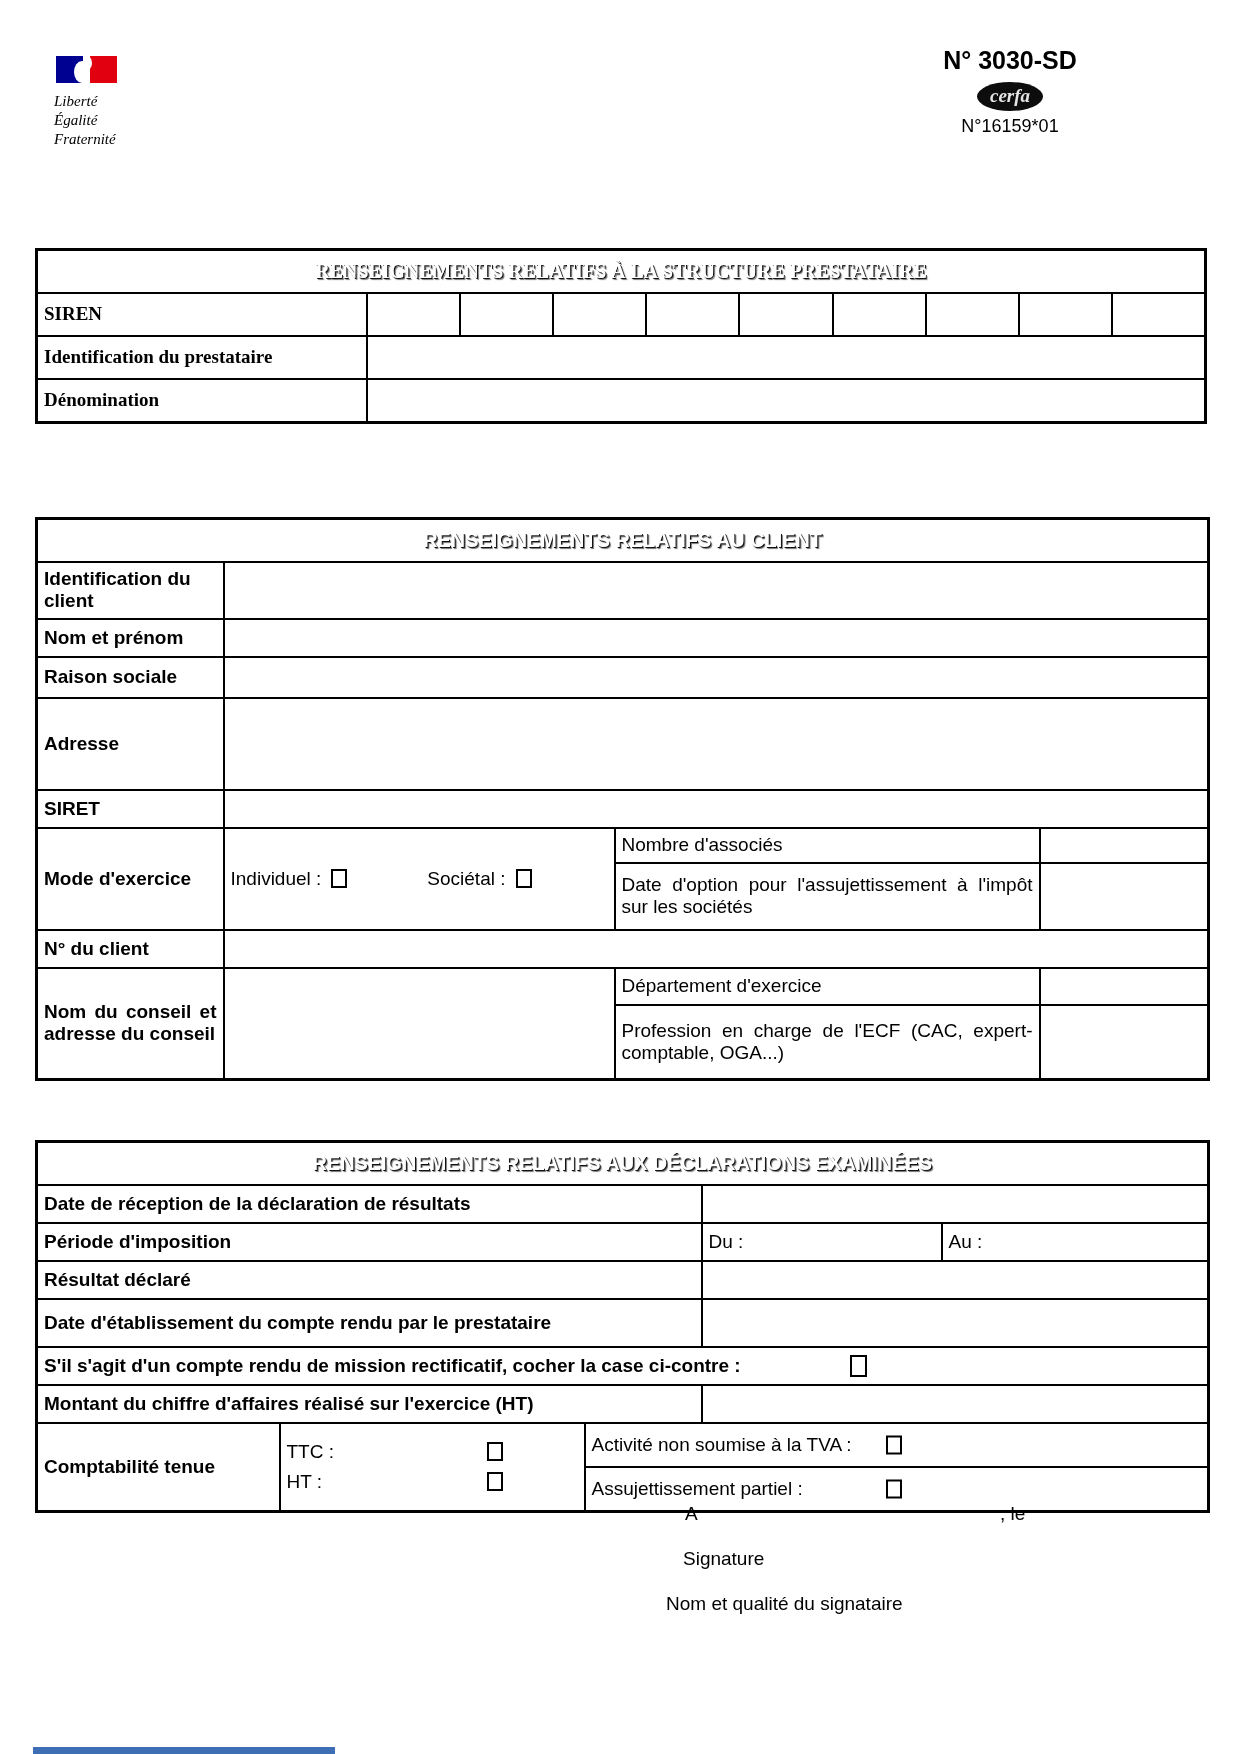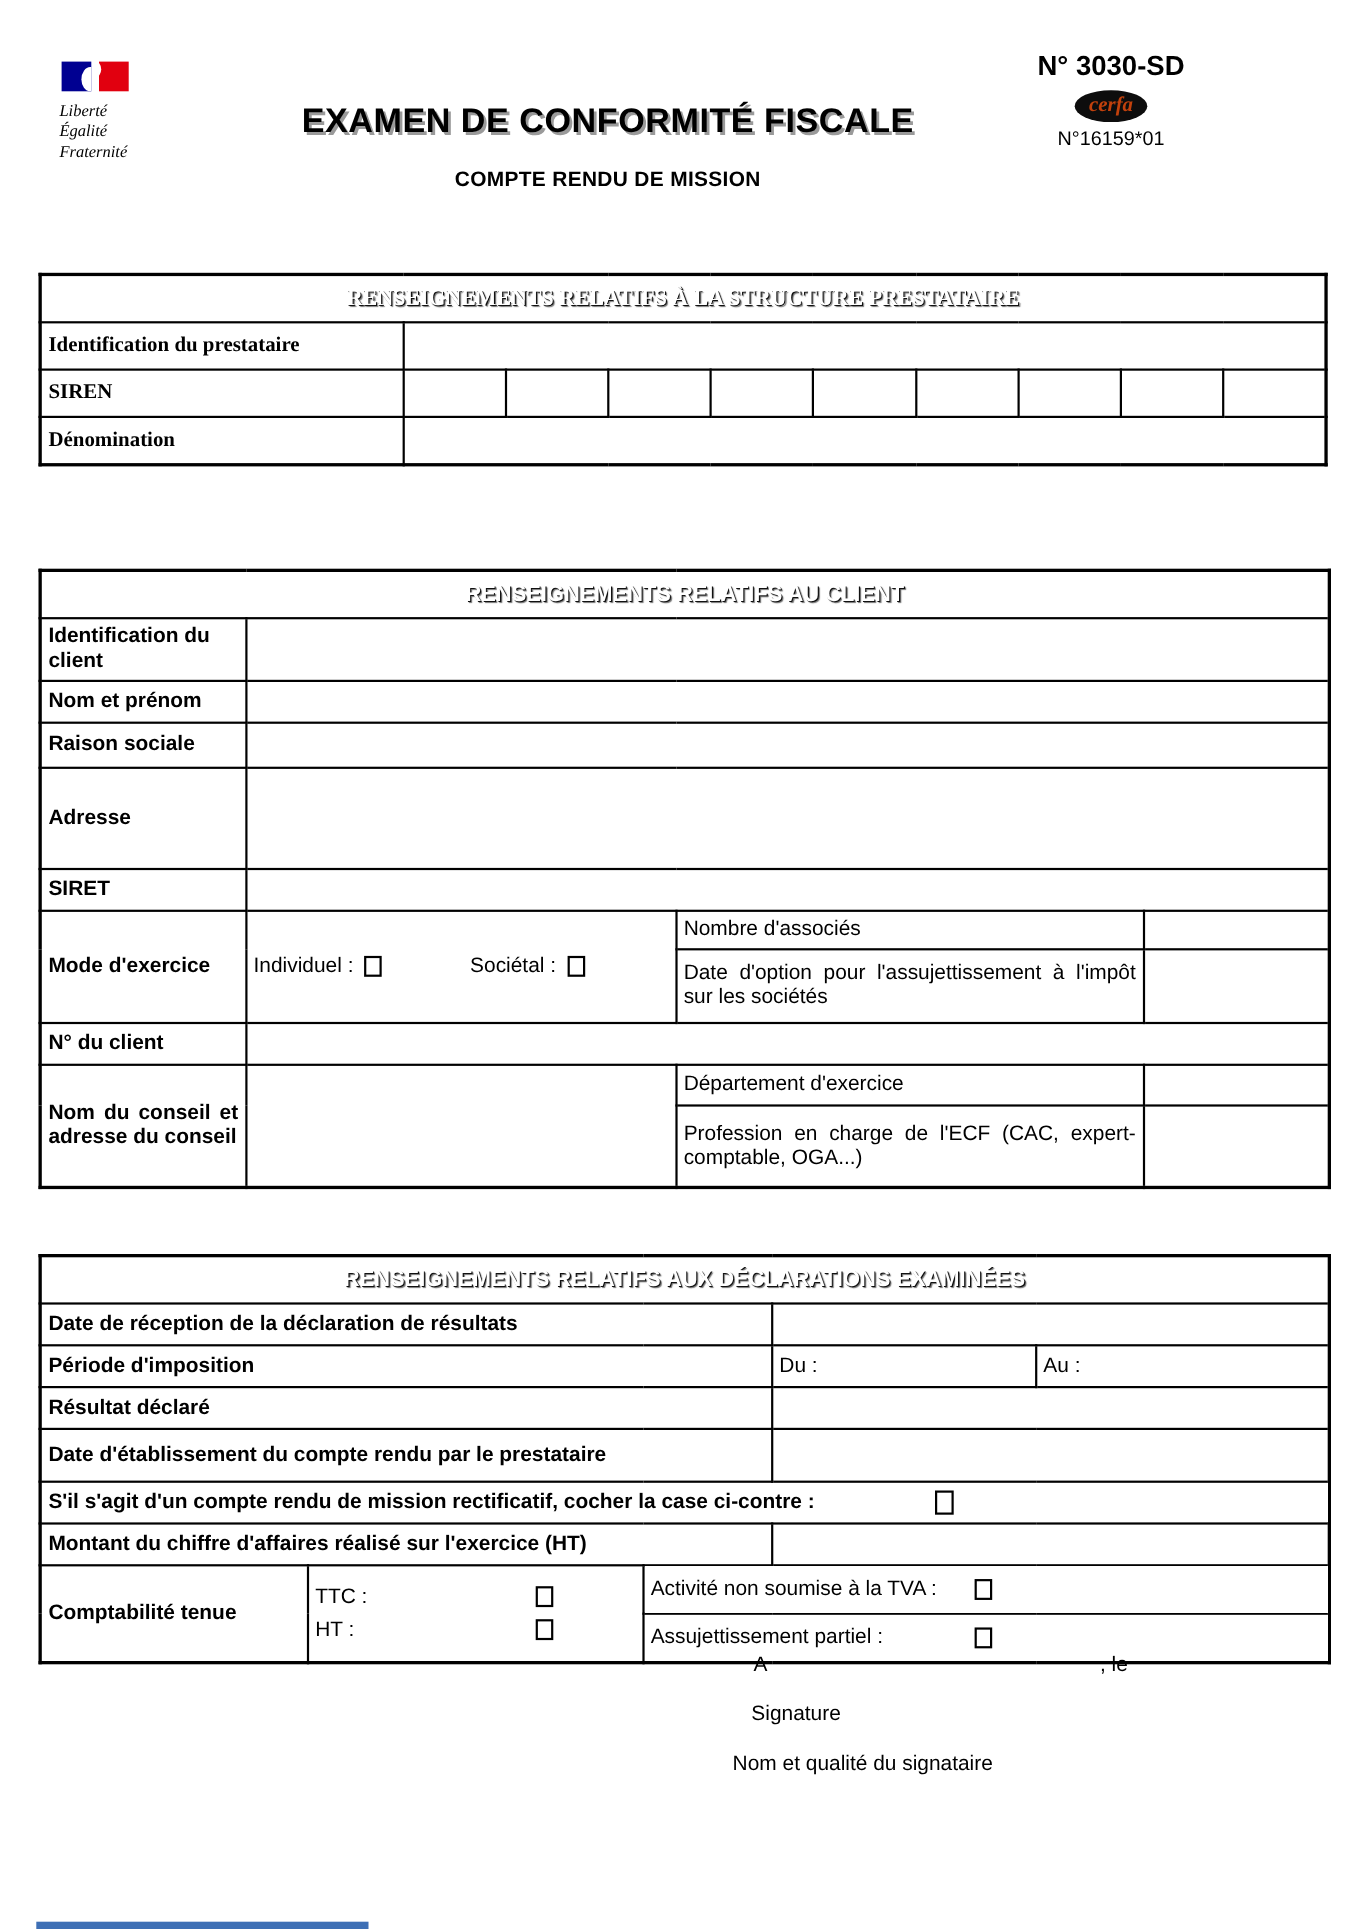--- a/index.html
+++ b/index.html
@@ -26,21 +26,21 @@
               font-size:15px; line-height:19px; }
 
   .title-block { left:230px; top:92px; width:645px; text-align:center; }
   .main-title { font-size:31px; font-weight:bold; letter-spacing:0.5px;
                 text-shadow:2.5px 2.5px 0 #9a9a9a; white-space:nowrap; }
   .sub-title { margin-top:25px; font-size:19px; font-weight:bold; letter-spacing:0.3px; }
 
   .cerfa-block { left:930px; top:46px; width:160px; text-align:center; }
   .form-number { font-size:25px; font-weight:bold; white-space:nowrap; }
   .cerfa-logo { display:inline-block; margin-top:7px; width:66px; height:29px; background:#0d0d0d;
-                border-radius:50%; color:#c2410c; text-align:center; line-height:27px;
+                border-radius:50%; color:#e5e5e5; text-align:center; line-height:27px;
                 font-family:"Liberation Serif", serif; font-style:italic; font-weight:bold; font-size:19px; }
   .cerfa-number { margin-top:5px; font-size:18px; }
 
   
   table.form { border-collapse:collapse; table-layout:fixed; width:1172px; border:3px solid #000; }
   table.form td { border:2px solid #000; padding:2px 6px; font-size:19px; vertical-align:middle;
                   overflow:hidden; background:#fff; }
   td.bar { background:#7f7f7f; text-align:center; padding:0; }
   .bar-text { color:#fff; font-weight:bold; font-size:20.5px; letter-spacing:0;
               display:inline-block; transform:scaleX(0.97);
@@ -81,24 +81,20 @@
       <div class="flag-b"></div>
       <div class="flag-r"></div>
     </div>
     <div class="rf-motto">
       <div>Liberté</div>
       <div>Égalité</div>
       <div>Fraternité</div>
     </div>
   </div>
 
-  <div class="abs title-block">
-    <div class="main-title">EXAMEN DE CONFORMITÉ FISCALE</div>
-    <div class="sub-title">COMPTE RENDU DE MISSION</div>
-  </div>
 
   <div class="abs cerfa-block">
     <div class="form-number">N° 3030-SD</div>
     <div class="cerfa-logo">
       <span>cerfa</span>
     </div>
     <div class="cerfa-number">N°16159*01</div>
   </div>
 
   <table class="abs form t1">
@@ -114,34 +110,34 @@
         <col>
         <col>
     </colgroup>
     <tbody>
         <tr>
       <td class="bar" colspan="10" style="height:43px">
         <span class="bar-text">RENSEIGNEMENTS RELATIFS À LA STRUCTURE PRESTATAIRE</span>
       </td>
     </tr>
     <tr>
+      <td class="lbl" style="height:43px">SIREN</td>
+      <td></td>
+      <td></td>
+      <td></td>
+      <td></td>
+      <td></td>
+      <td></td>
+      <td></td>
+      <td></td>
+      <td></td>
+    </tr>
+    <tr>
       <td class="lbl" style="height:43px">Identification du prestataire</td>
       <td colspan="9"></td>
-    </tr>
-    <tr>
-      <td class="lbl" style="height:43px">SIREN</td>
-      <td></td>
-      <td></td>
-      <td></td>
-      <td></td>
-      <td></td>
-      <td></td>
-      <td></td>
-      <td></td>
-      <td></td>
     </tr>
     <tr>
       <td class="lbl" style="height:44px">Dénomination</td>
       <td colspan="9"></td>
     </tr>
   </tbody>
     </table>
 
   <table class="abs form t2">
     <colgroup>

